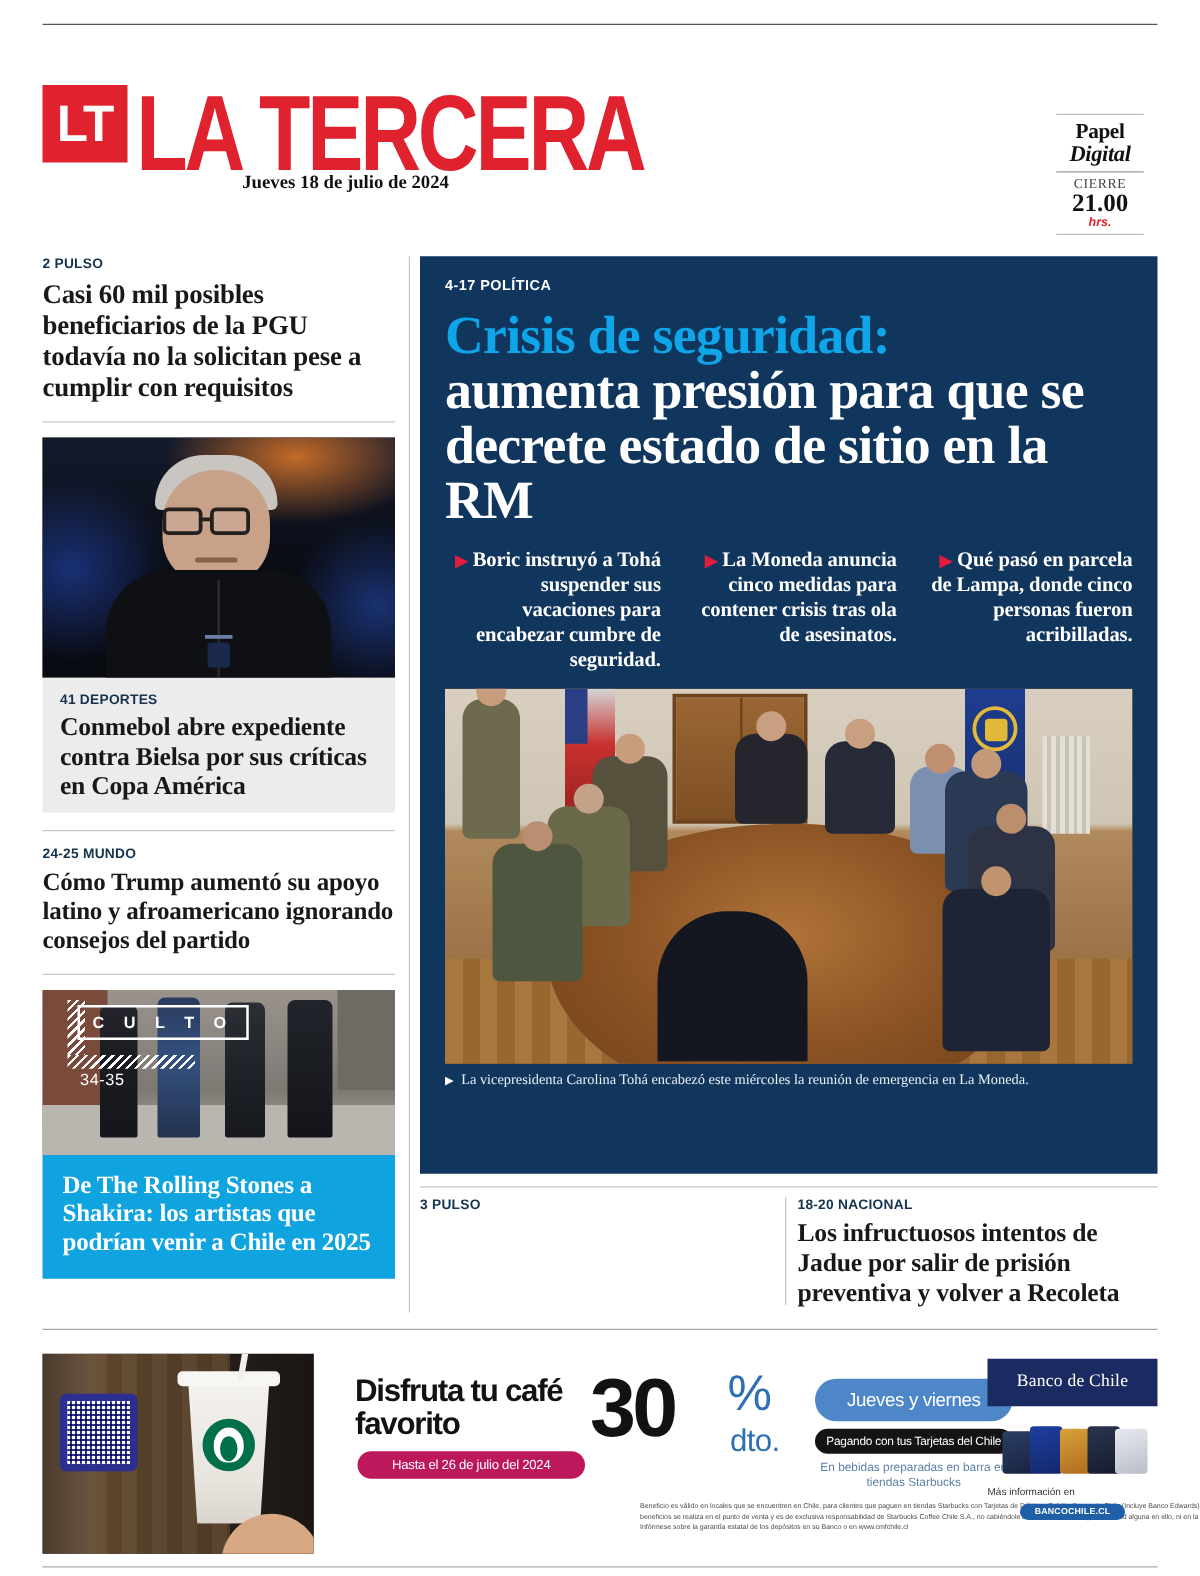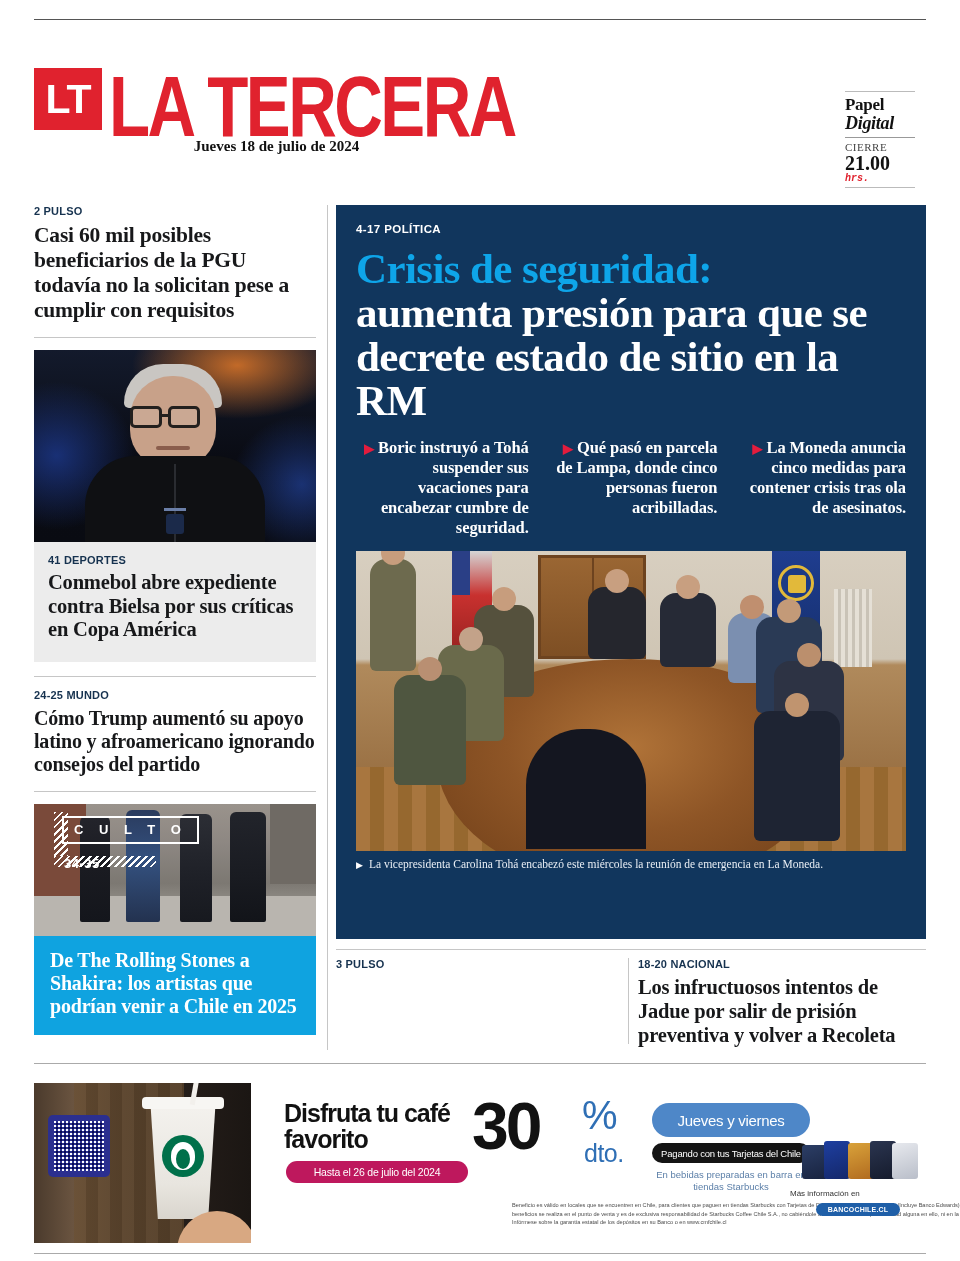--- a/index.html
+++ b/index.html
@@ -37,28 +37,28 @@
     transform:scaleY(1.30) scaleX(1.02);
     transform-origin:left top;
     margin-top:-2px;
   }
   .mast-date {
     position:absolute; left:0; top:108px; width:553px; text-align:center;
     font-family:"Liberation Serif", serif; font-weight:700; font-size:15px; color:#111;
   }
 
   
-  .papel { position:absolute; left:845px; top:58px; width:70px; text-align:left; }
+  .papel { position:absolute; left:845px; top:58px; width:70px; text-align:center; }
   .papel .r { height:1px; background:#999; margin:3px 0; }
   .papel .r.thin { background:#bbb; }
   .papel .p1 { font-family:"Liberation Serif", serif; font-weight:700; font-size:17px; color:#111; letter-spacing:-0.3px; }
   .papel .p2 { font-family:"Liberation Serif", serif; font-weight:700; font-style:italic; font-size:18px; color:#111; letter-spacing:-0.3px; margin-top:-2px;}
   .papel .cierre { font-family:"Liberation Serif", serif; font-size:11px; color:#444; letter-spacing:0.5px; margin-top:2px; }
   .papel .hora { font-family:"Liberation Serif", serif; font-weight:700; font-size:20px; color:#111; line-height:1; }
-  .papel .hrs { font-family:Liberation Mono, monospace; font-weight:700; font-style:italic; font-size:10px; color:#e0222e; }
+  .papel .hrs { font-family:Liberation Sans, sans-serif; font-weight:700; font-style:italic; font-size:10px; color:#e0222e; }
 
   .kicker {
     font-family:"Liberation Sans", sans-serif;
     font-weight:700; font-size:11px; letter-spacing:0.2px;
     color:#16324f; text-transform:uppercase;
   }
   .hl {
     font-family:"Liberation Serif", serif; font-weight:700;
     color:#17181a; letter-spacing:-0.2px;
   }
@@ -87,21 +87,21 @@
   .bz-face { position:absolute; left:40px; top:12px; width:86px; height:92px; background:#c8a189; border-radius:42px 42px 38px 38px; }
   .bz-glass-l { position:absolute; left:40px; top:42px; width:32px; height:22px; border:3px solid #23201e; border-radius:5px; background:rgba(220,220,220,.12); }
   .bz-glass-r { position:absolute; left:78px; top:42px; width:32px; height:22px; border:3px solid #23201e; border-radius:5px; background:rgba(220,220,220,.12); }
   .bz-bridge { position:absolute; left:70px; top:50px; width:10px; height:3px; background:#23201e; }
   .bz-mouth { position:absolute; left:66px; top:82px; width:34px; height:4px; background:#8a5d4c; border-radius:3px; }
   .bz-body { position:absolute; left:-5px; top:92px; width:180px; height:92px; background:#0f1013; border-radius:50px 50px 0 0; }
   .bz-zip { position:absolute; left:84px; top:100px; width:2px; height:78px; background:#2a2c31; }
   .bz-badge { position:absolute; left:76px; top:150px; width:18px; height:20px; background:#1b2a4a; border-radius:3px; }
   .bz-stars { position:absolute; left:74px; top:144px; width:22px; height:3px; background:#6b7fa8; }
 
-  .story-dep { background:#ececec; padding:12px 14px 20px; }
+  .story-dep { background:#ececec; padding:12px 14px 8px; }
   .story-dep .kicker { margin-bottom:5px; }
   .story-dep .hl { font-size:20.5px; line-height:1.16; }
 
   .story-mundo { margin-top:16px; }
   .story-mundo .kicker { margin-bottom:6px; }
   .story-mundo .hl { font-size:20px; line-height:1.16; }
 
   
   .culto-wrap { margin-top:14px; }
   .ph-culto { height:132px; position:relative; overflow:hidden; background:#8e8b86; }
@@ -125,22 +125,22 @@
   }
   .culto-hatch {
     position:absolute; left:-8px; top:-4px; width:14px; height:44px;
     background:repeating-linear-gradient(135deg,#fff 0 2px, transparent 2px 5px);
   }
   .culto-hatch2 {
     position:absolute; left:-8px; top:40px; width:102px; height:11px;
     background:repeating-linear-gradient(135deg,#fff 0 2px, transparent 2px 5px);
   }
   .culto-pages {
-    position:absolute; left:30px; top:52px;
-    font-family:"Liberation Sans", sans-serif; font-weight:700; font-size:13px; color:#fff;
+    position:absolute; left:30px; top:64px;
+    font-family:"Liberation Sans", sans-serif; font-weight:400; font-size:13px; color:#fff;
     letter-spacing:0.5px;
   }
   .culto-text { background:#0fa3e0; padding:13px 16px 16px; }
   .culto-text .hl { color:#fff; font-size:20px; line-height:1.17; }
 
   
   .vdiv { position:absolute; left:327px; top:205px; width:1px; height:845px; background:#c6c6c6; }
 
   
   .hero { position:absolute; left:336px; top:205px; width:590px; height:734px; background:#11365d; }
@@ -384,24 +384,24 @@
       <div class="hero-hl">
         <span class="red">Crisis de seguridad:</span>
         <span>aumenta presión para que se decrete estado de sitio en la RM</span>
       </div>
 
       <div class="bullets">
         <div class="bullet">
           <span class="tri">▶</span><span>Boric instruyó a Tohá suspender sus vacaciones para encabezar cumbre de seguridad.</span>
         </div>
         <div class="bullet">
-          <span class="tri">▶</span><span>Qué pasó en parcela de Lampa, donde cinco personas fueron acribilladas.</span>
+          <span class="tri">▶</span><span>La Moneda anuncia cinco medidas para contener crisis tras ola de asesinatos.</span>
         </div>
         <div class="bullet">
-          <span class="tri">▶</span><span>La Moneda anuncia cinco medidas para contener crisis tras ola de asesinatos.</span>
+          <span class="tri">▶</span><span>Qué pasó en parcela de Lampa, donde cinco personas fueron acribilladas.</span>
         </div>
       </div>
 
       <div class="hero-photo">
         <div class="hp-wall"></div>
         <div class="hp-flag-cl"></div>
         <div class="hp-flag-cl2"></div>
         <div class="hp-door"></div>
         <div class="hp-flag-gold"></div>
         <div class="hp-seal"></div>
@@ -482,20 +482,21 @@
       <div class="ad-30">30</div>
       <div class="ad-pct">%</div>
       <div class="ad-dto">dto.</div>
       <div class="ad-pill2">Jueves y viernes</div>
       <div class="ad-pill3">Pagando con tus Tarjetas del Chile</div>
       <div class="ad-sub">En bebidas preparadas en barra en tiendas Starbucks</div>
       <div class="ad-legal">Beneficio es válido en locales que se encuentren en Chile, para clientes que paguen en tiendas Starbucks con Tarjetas de Débito o Crédito Banco de Chile (Incluye Banco Edwards). No válido en aeropuerto. La entrega de los beneficios se realiza en el punto de venta y es de exclusiva responsabilidad de Starbucks Coffee Chile S.A., no cabiéndole a Banco de Chile responsabilidad alguna en ello, ni en la ulterior atención que ello demande. Infórmese sobre la garantía estatal de los depósitos en su Banco o en www.cmfchile.cl</div>
     </div>
 
     <div class="ad-bank">
+      <div class="bank-box">Banco de Chile</div>
       <div class="bank-cards">
         <span class="bcard" style="left:0;background:linear-gradient(160deg,#2c3e66,#18233f);"></span>
         <span class="bcard" style="left:22px;top:0;background:linear-gradient(160deg,#1e3fa0,#14276a);height:38px;"></span>
         <span class="bcard" style="left:46px;top:2px;background:linear-gradient(160deg,#d9a23a,#b06a1f);height:36px;"></span>
         <span class="bcard" style="left:68px;top:0;background:linear-gradient(160deg,#2b3550,#151b2c);height:38px;"></span>
         <span class="bcard" style="left:90px;top:2px;background:linear-gradient(160deg,#e7e9ee,#b9bec9);height:36px;"></span>
       </div>
       <div class="bank-more">Más información en</div>
       <div class="bank-url">BANCOCHILE.CL</div>
     </div>

